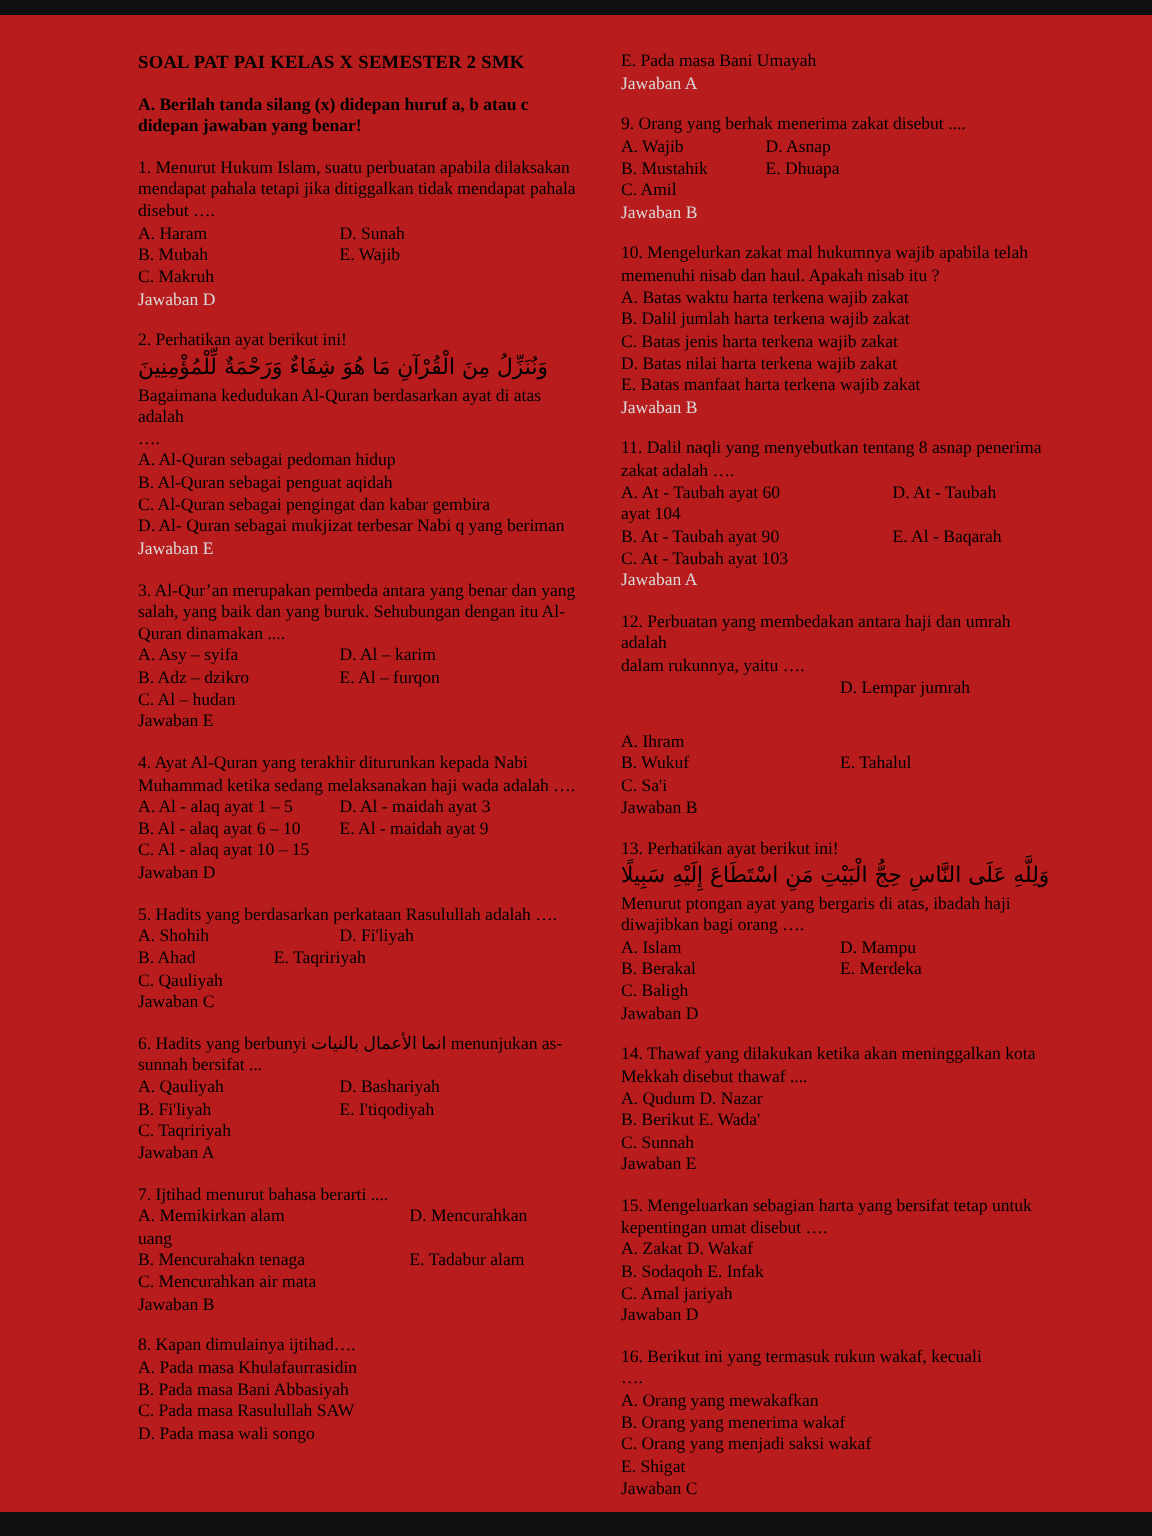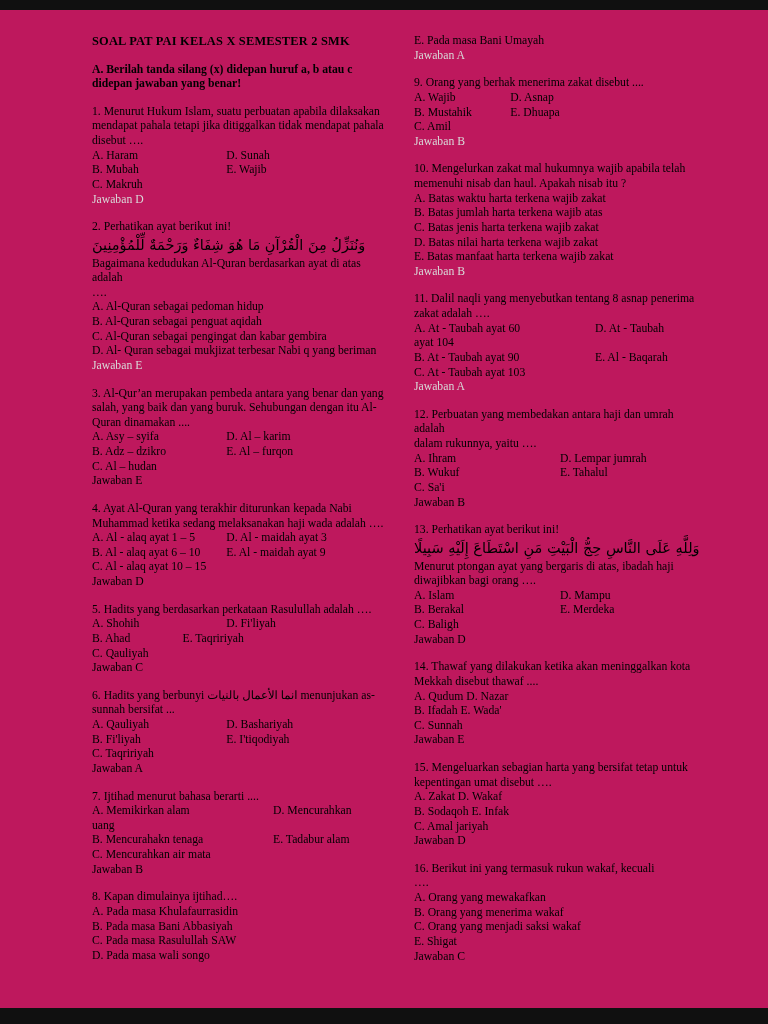--- a/index.html
+++ b/index.html
@@ -1,20 +1,20 @@
 <!DOCTYPE html>
 <html><head>
 <meta charset="utf-8">
 <style>
   html, body { margin: 0; padding: 0; background: #111; }
   .viewport {
     position: relative;
     width: 768px;
     height: 1024px;
-    background: #be185d;
+    background: #b91c1c;
     overflow: hidden;
     font-family: "Liberation Serif", serif;
     color: #000;
   }
   .top-bar {
     height: 10px;
     background: #101010;
     width: 100%;
   }
   .bottom-bar {
@@ -183,21 +183,21 @@
           <div class="opt-row">
             <span class="opt-l" style="flex-basis: 33%;">B. Mustahik</span>
             <span class="opt-r">E. Dhuapa</span>
           </div>
           <div class="seg text">C. Amil</div>
           <div class="seg ans faded">Jawaban B</div>
         </div>
         <div class="q-block">
           <div class="seg text">10. Mengelurkan zakat mal hukumnya wajib apabila telah memenuhi nisab dan haul. Apakah nisab itu ?</div>
           <div class="seg text">A. Batas waktu harta terkena wajib zakat</div>
-          <div class="seg text">B. Batas jumlah harta terkena wajib atas</div>
+          <div class="seg text">B. Dalil jumlah harta terkena wajib zakat</div>
           <div class="seg text">C. Batas jenis harta terkena wajib zakat</div>
           <div class="seg text">D. Batas nilai harta terkena wajib zakat</div>
           <div class="seg text">E. Batas manfaat harta terkena wajib zakat</div>
           <div class="seg ans faded">Jawaban B</div>
         </div>
         <div class="q-block">
           <div class="seg text">11. Dalil naqli yang menyebutkan tentang 8 asnap penerima zakat adalah ….</div>
           <div class="opt-row">
             <span class="opt-l" style="flex-basis: 62%;">A. At - Taubah ayat 60</span>
             <span class="opt-r">D. At - Taubah</span>
@@ -207,21 +207,21 @@
             <span class="opt-l" style="flex-basis: 62%;">B. At - Taubah ayat 90</span>
             <span class="opt-r">E. Al - Baqarah</span>
           </div>
           <div class="seg text">C. At - Taubah ayat 103</div>
           <div class="seg ans faded">Jawaban A</div>
         </div>
         <div class="q-block">
           <div class="seg text">12. Perbuatan yang membedakan antara haji dan umrah adalah</div>
           <div class="seg text">dalam rukunnya, yaitu ….</div>
           <div class="opt-row">
-            <span class="opt-l" style="flex-basis: 50%;">A. Ihram</span>
+            <span class="opt-l" style="flex-basis: 50%; margin-top: 36px;">A. Ihram</span>
             <span class="opt-r">D. Lempar jumrah</span>
           </div>
           <div class="opt-row">
             <span class="opt-l" style="flex-basis: 50%;">B. Wukuf</span>
             <span class="opt-r">E. Tahalul</span>
           </div>
           <div class="seg text">C. Sa'i</div>
           <div class="seg ans">Jawaban B</div>
         </div>
         <div class="q-block">
@@ -236,21 +236,21 @@
           <div class="opt-row">
             <span class="opt-l" style="flex-basis: 50%;">B. Berakal</span>
             <span class="opt-r">E. Merdeka</span>
           </div>
           <div class="seg text">C. Baligh</div>
           <div class="seg ans">Jawaban D</div>
         </div>
         <div class="q-block">
           <div class="seg text">14. Thawaf yang dilakukan ketika akan meninggalkan kota Mekkah disebut thawaf ....</div>
           <div class="seg text">A. Qudum D. Nazar</div>
-          <div class="seg text">B. Ifadah E. Wada'</div>
+          <div class="seg text">B. Berikut E. Wada'</div>
           <div class="seg text">C. Sunnah</div>
           <div class="seg ans">Jawaban E</div>
         </div>
         <div class="q-block">
           <div class="seg text">15. Mengeluarkan sebagian harta yang bersifat tetap untuk kepentingan umat disebut ….</div>
           <div class="seg text">A. Zakat D. Wakaf</div>
           <div class="seg text">B. Sodaqoh E. Infak</div>
           <div class="seg text">C. Amal jariyah</div>
           <div class="seg ans">Jawaban D</div>
         </div>

